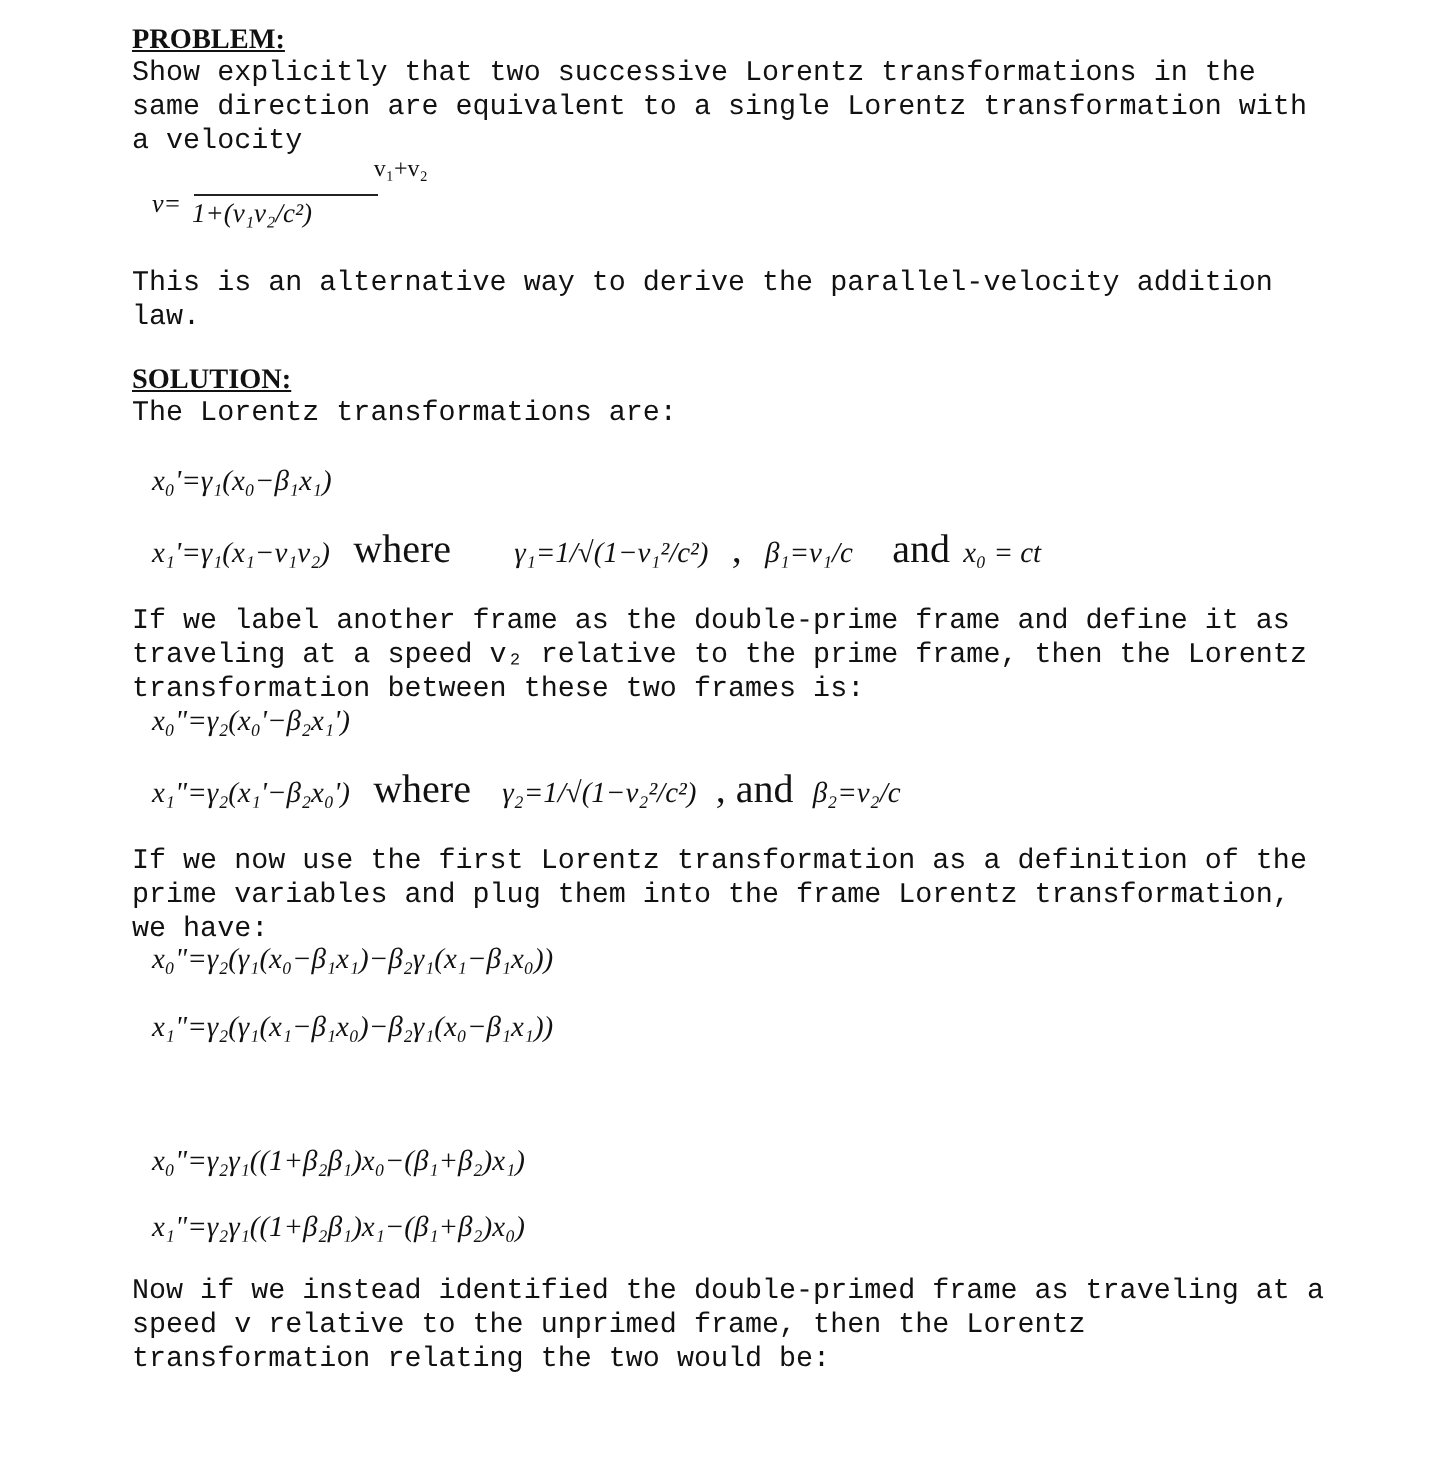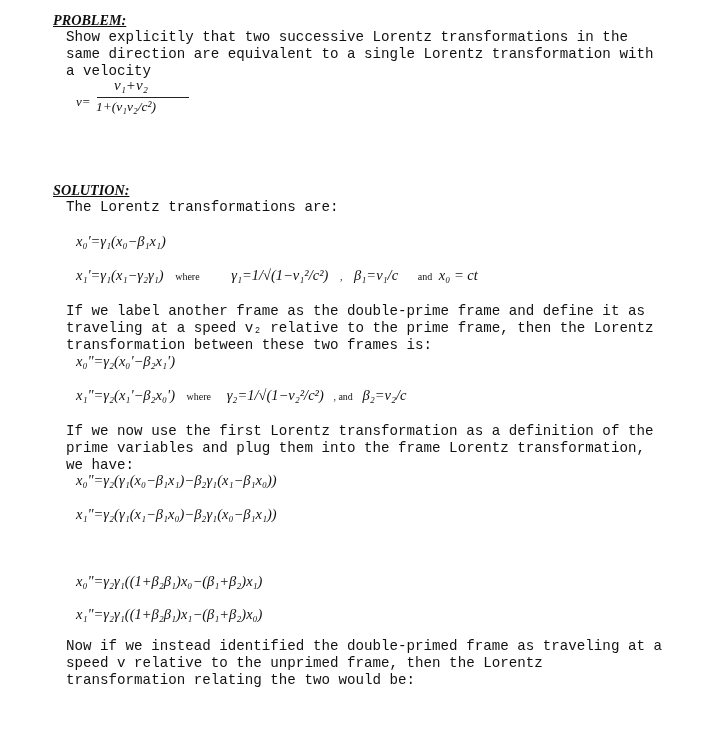--- a/index.html
+++ b/index.html
@@ -3,54 +3,55 @@
   <meta charset="utf-8">
   <style>
     html, body { margin: 0; padding: 0; background: #ffffff; }
     body {
       width: 720px; height: 740px; overflow: hidden; position: relative;
       font-family: "Liberation Serif", "DejaVu Serif", serif;
       color: #111111; font-size: 14.2px;
     }
     .page { position: absolute; left: 0; top: 0; width: 720px; height: 740px; }
     .para { position: absolute; left: 66px; width: 600px; line-height: 17px; font-family: Liberation Mono, monospace; }
-    .heading { position: absolute; left: 53px; font-weight: bold; text-decoration: underline; line-height: 17px; font-style: italic; }
+    .heading { position: absolute; left: 66px; font-weight: bold; text-decoration: underline; line-height: 17px; }
     .eq { position: absolute; left: 76px; white-space: nowrap; font-size: 14.5px; line-height: 18px; }
     .eq .m { font-style: italic; }
-    .eq .t { font-style: normal; font-size: 10px; }
+    .eq .t { font-style: normal; font-size: 20px; }
     .frac { position: absolute; left: 76px; top: 77px; }
     .frac .lhs { position: absolute; left: 0; top: 17px; font-style: italic; font-size: 13px; }
-    .frac .num { position: absolute; left: 38px; top: 0; width: 100px; text-align: left; font-style: italic; font-size: 15px; }
+    .frac .num { position: absolute; left: 38px; top: 0; width: 100px; text-align: right; font-size: 12px; }
     .frac .bar { position: absolute; left: 21px; top: 20px; width: 92px; height: 1px; background: #222; }
     .frac .den { position: absolute; left: 20px; top: 22px; width: 100px; font-size: 13.5px; font-style: italic; }
   </style>
 </head>
 <body>
 
 <div class="page">
 
   <div class="heading" style="top:12px;">PROBLEM:</div>
   <div class="para" style="top:29px;">Show explicitly that two successive Lorentz transformations in the same direction are equivalent to a single Lorentz transformation with a velocity</div>
 
   <div class="frac">
     <span class="lhs">v=</span>
     <span class="num">v₁+v₂</span>
     <span class="bar"></span>
     <span class="den">1+(v₁v₂/c²)</span>
   </div>
 
+  <div class="para" style="top:134px;">This is an alternative way to derive the parallel-velocity addition law.</div>
 
   <div class="heading" style="top:182px;">SOLUTION:</div>
   <div class="para" style="top:199px;">The Lorentz transformations are:</div>
 
   <div class="eq" style="top:232px;">
     <span class="m">x₀'=γ₁(x₀−β₁x₁)</span>
   </div>
   <div class="eq" style="top:266px;">
-    <span class="m">x₁'=γ₁(x₁−γ₂γ₁)</span>
+    <span class="m">x₁'=γ₁(x₁−v₁v₂)</span>
     <span class="t" style="margin-left:8px;">where</span>
     <span class="m" style="margin-left:28px;">γ₁=1/√(1−v₁²/c²)</span>
     <span class="t" style="margin-left:8px;">,</span>
     <span class="m" style="margin-left:8px;margin-top:44px;">β₁=v₁/c</span>
     <span class="t" style="margin-left:16px;">and</span>
     <span class="m" style="margin-left:3px;">x₀ = ct</span>
   </div>
 
   <div class="para" style="top:303px;">If we label another frame as the double-prime frame and define it as traveling at a speed v₂ relative to the prime frame, then the Lorentz transformation between these two frames is:</div>
 

